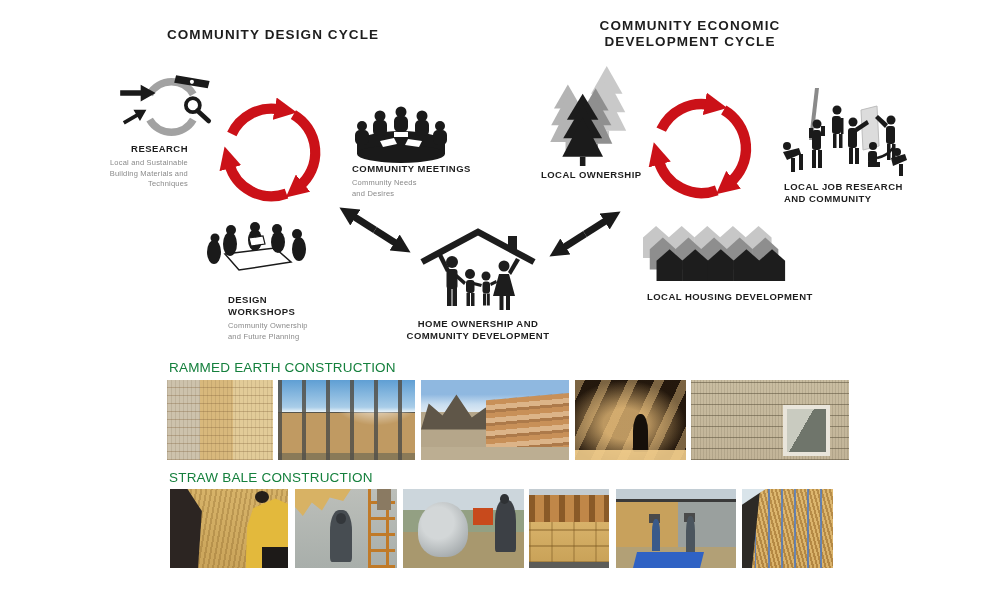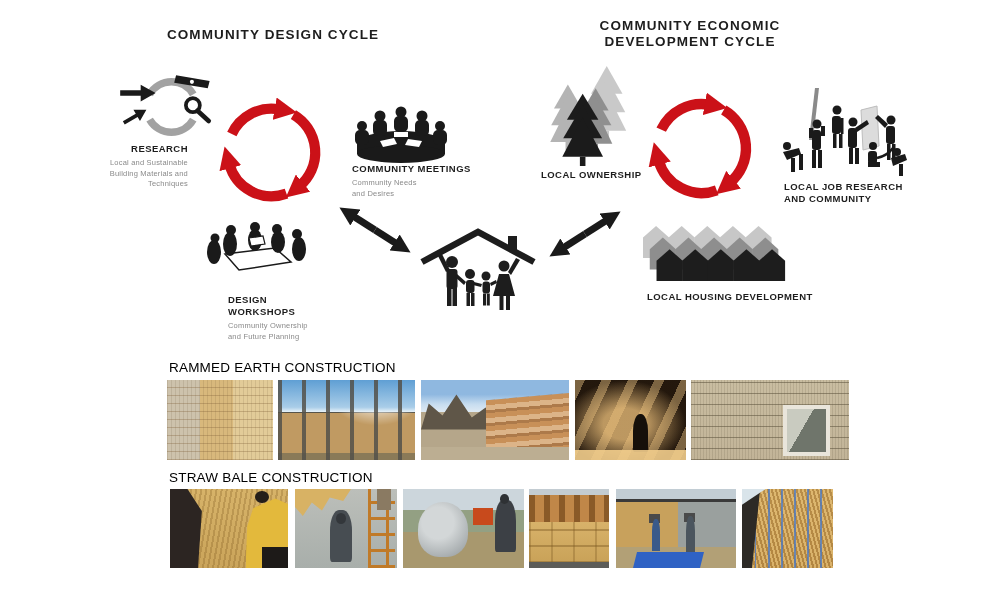--- a/index.html
+++ b/index.html
@@ -9,21 +9,21 @@
   
   .cycle-title{position:absolute;font-weight:bold;font-size:13.5px;line-height:1.18;
                color:#1d1d1d;letter-spacing:1.1px;text-align:center;}
   
   .node{position:absolute;}
   .lbl{font-weight:bold;font-size:9.5px;line-height:1.28;color:#1d1d1d;letter-spacing:.45px;}
   .sub{font-weight:normal;font-size:7.5px;line-height:1.4;color:#8a8a8a;letter-spacing:.2px;margin-top:3px;}
   .t-right{text-align:right;}
   .t-center{text-align:center;}
   
-  .section-title{position:absolute;font-size:13.5px;color:#000000;letter-spacing:.2px;font-weight:normal;}
+  .section-title{position:absolute;font-size:13.5px;color:#15803d;letter-spacing:.2px;font-weight:normal;}
   
   .ph{position:absolute;height:80px;overflow:hidden;background:#ccc;}
   .ph>span{position:absolute;display:block;}
   
   .re1{background-image:
     repeating-linear-gradient(0deg, rgba(125,92,52,.32) 0 1.5px, rgba(255,255,255,0) 1.5px 8px),
     repeating-linear-gradient(90deg, rgba(80,60,30,.12) 0 1px, rgba(255,255,255,0) 1px 4px),
     linear-gradient(90deg,#cdc2ac 0 31%,#d8b87c 31% 62%,#e2cb98 62% 100%);}
   .re2{background-image:
     linear-gradient(180deg,#5f9fd4 0%,#a9cde8 34%,#e8f2f8 40%,rgba(0,0,0,0) 40%),
@@ -338,20 +338,26 @@
     <div class="lbl">
       <div>DESIGN</div>
       <div>WORKSHOPS</div>
     </div>
     <div class="sub">
       <div>Community Ownership</div>
       <div>and Future Planning</div>
     </div>
   </div>
 
+  <div class="node t-center" style="left:398px;top:318px;width:160px;">
+    <div class="lbl">
+      <div>HOME OWNERSHIP AND</div>
+      <div>COMMUNITY DEVELOPMENT</div>
+    </div>
+  </div>
 
   <div class="node" style="left:541px;top:169px;width:110px;">
     <div class="lbl">LOCAL OWNERSHIP</div>
   </div>
 
   <div class="node" style="left:784px;top:181px;width:130px;">
     <div class="lbl">
       <div>LOCAL JOB RESEARCH</div>
       <div>AND COMMUNITY</div>
     </div>

